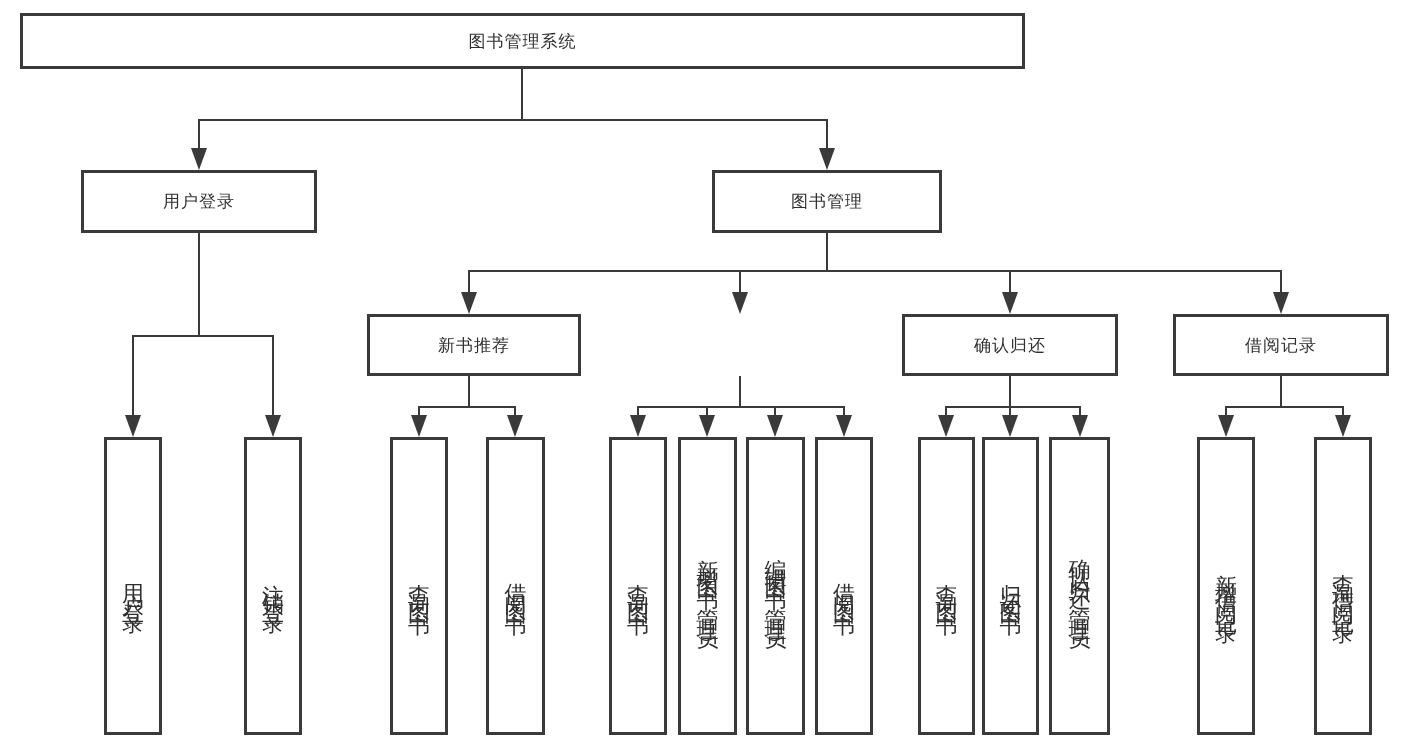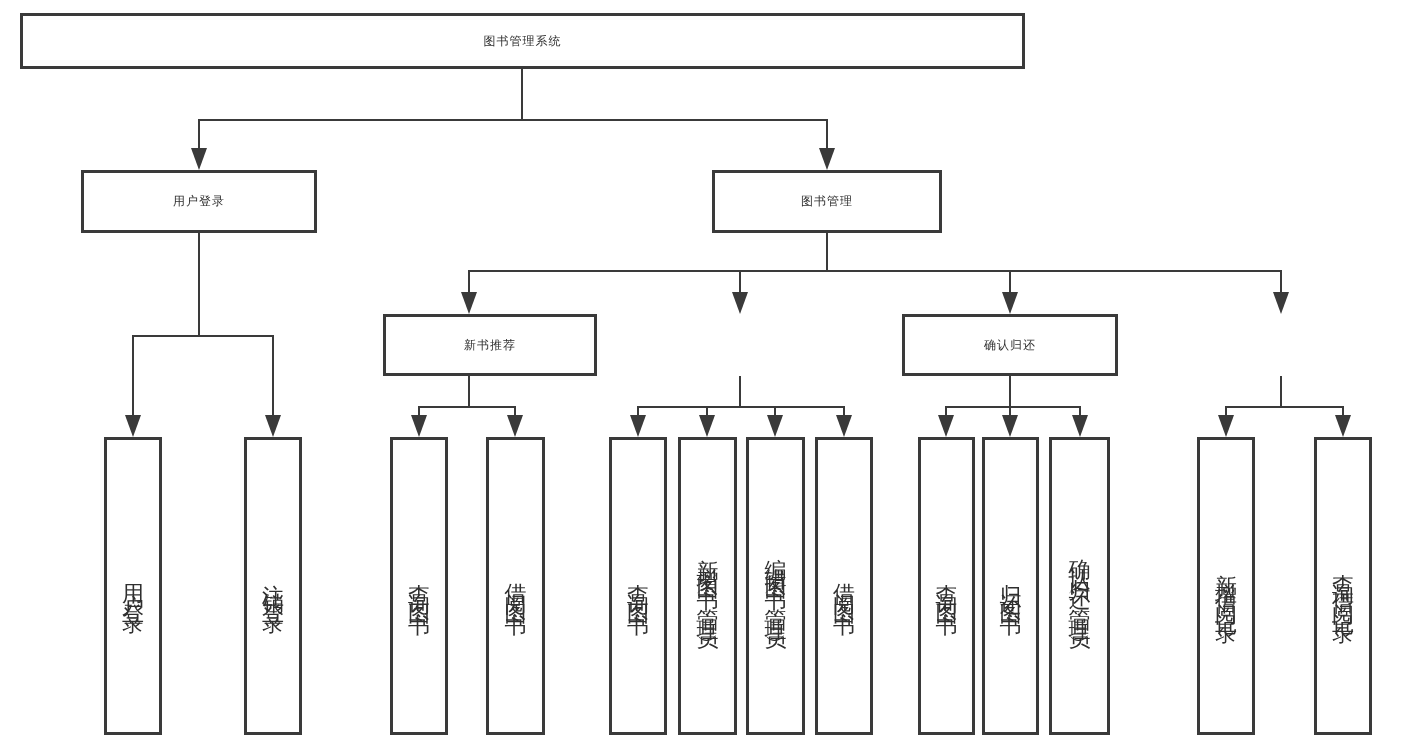--- a/index.html
+++ b/index.html
@@ -17,21 +17,21 @@
   .box {
     position: absolute;
     border: 3px solid #3a3a3a;
     background: #ffffff;
     display: flex;
     align-items: center;
     justify-content: center;
     color: #2f2f2f;
   }
   .hbox span {
-    font-size: 12px;
+    font-size: 17px;
     letter-spacing: 1px;
     white-space: nowrap;
   }
   .vbox span {
     writing-mode: vertical-rl;
     text-orientation: mixed;
     font-size: 22px;
     letter-spacing: 10px;
     line-height: 1;
     white-space: nowrap;
@@ -67,25 +67,28 @@
     <span>图书管理系统</span>
   </div>
 
   <div class="box hbox" style="left:81px; top:170px; width:236px; height:63px;">
     <span>用户登录</span>
   </div>
   <div class="box hbox" style="left:712px; top:170px; width:230px; height:63px;">
     <span>图书管理</span>
   </div>
 
-  <div class="box hbox" style="left:383px; top:314px; width:214px; height:62px;">
+  <div class="box hbox" style="left:367px; top:314px; width:214px; height:62px;">
     <span>新书推荐</span>
   </div>
   <div class="box hbox" style="left:902px; top:314px; width:216px; height:62px;">
     <span>确认归还</span>
+  </div>
+  <div class="box hbox" style="left:1173px; top:314px; width:216px; height:62px;">
+    <span>借阅记录</span>
   </div>
 
   <div class="box vbox" style="left:104px; top:437px; width:58px; height:298px;">
     <span>用户登录</span>
   </div>
   <div class="box vbox" style="left:244px; top:437px; width:58px; height:298px;">
     <span>注销登录</span>
   </div>
 
   <div class="box vbox" style="left:390px; top:437px; width:58px; height:298px;">

